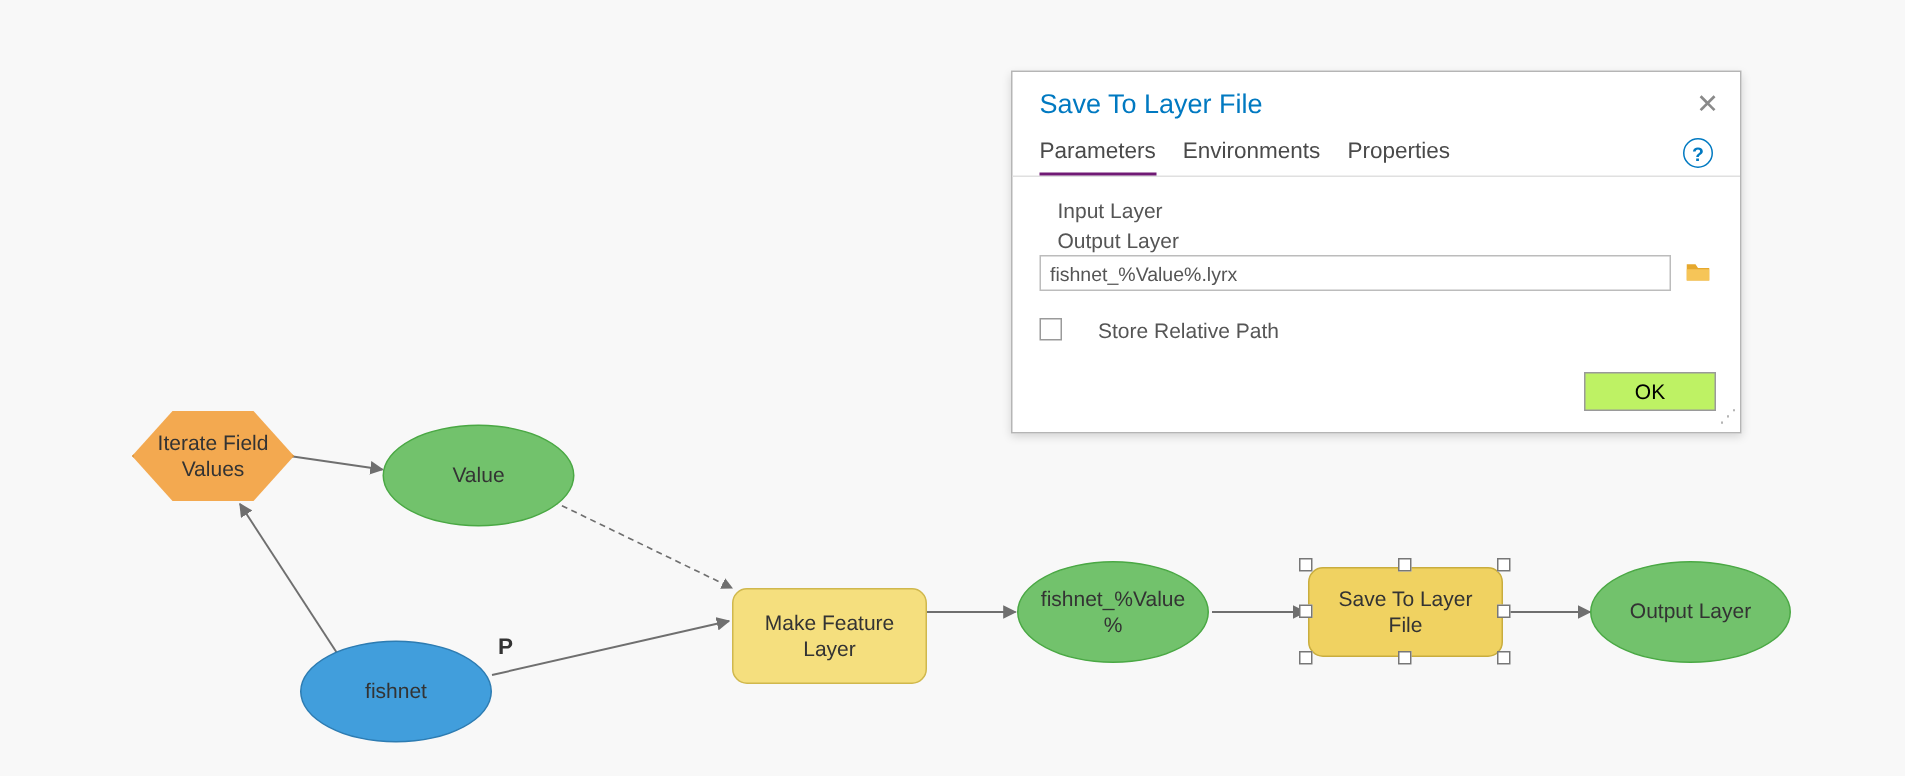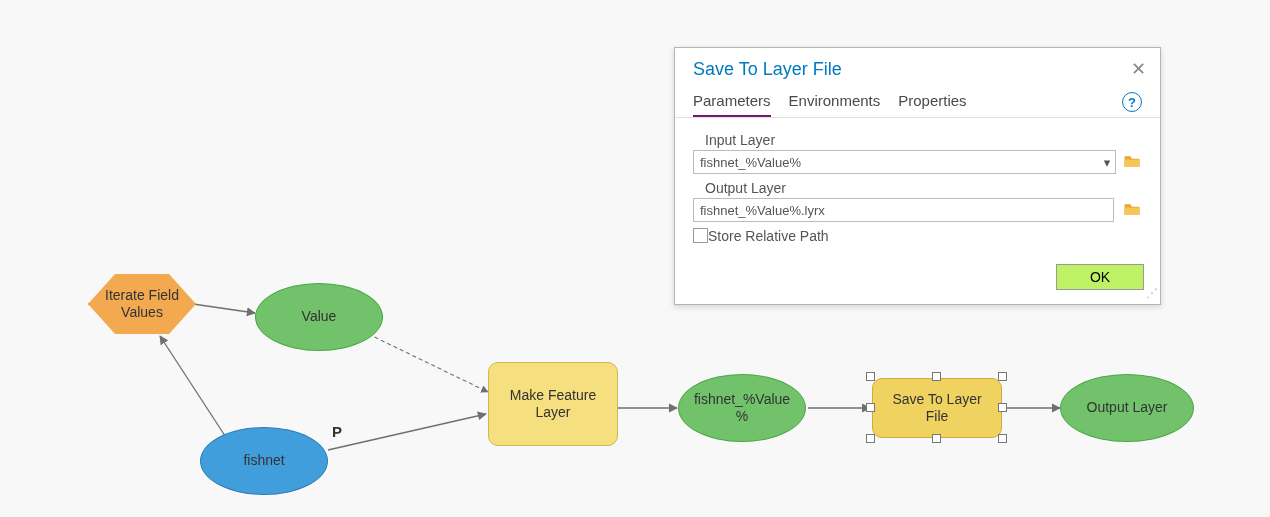--- a/index.html
+++ b/index.html
@@ -22,21 +22,21 @@
 .tab{padding-bottom:6px;cursor:pointer}
 .tab.active{font-weight:400;border-bottom:2px solid #701a75}
 .help-icon{margin-left:auto;color:#0079c1;border:1.5px solid #0079c1;border-radius:50%;width:18px;height:18px;display:flex;align-items:center;justify-content:center;font-size:13px;font-weight:600}
 .divider{height:1px;background:#e0e0e0;margin:0 0 0 0}
 .form{padding:10px 18px 4px 18px}
 .field-label{color:#555;font-size:14px;margin:4px 0 2px 12px}
 .field-row{display:flex;align-items:center;gap:8px;margin-bottom:6px}
 .text-input{flex:1;height:24px;border:1px solid #bcbcbc;padding:0 6px;font-size:13px;color:#555;box-sizing:border-box;background:#fff}
 .dropdown-btn{width:14px;height:24px;display:flex;align-items:center;justify-content:center;color:#555;cursor:pointer;margin-left:-24px;pointer-events:none}
 .folder-icon{width:20px;height:20px;cursor:pointer;color:#e6a82d}
-.check-row{display:flex;align-items:flex-start;gap:0;margin-top:6px}
+.check-row{display:flex;align-items:flex-start;gap:24px;margin-top:18px}
 .checkbox{width:15px;height:15px;border:1px solid #9a9a9a;background:#fff;box-sizing:border-box}
 .button-row{display:flex;justify-content:flex-end;padding:16px 16px 14px 16px}
 .ok-button{min-width:88px;height:26px;border:1px solid #9a9a9a;background:#bef264;font-size:14px;cursor:pointer}
 .resize-grip{position:absolute;right:2px;bottom:2px;width:12px;height:12px;color:#b0b0b0;font-size:12px;line-height:6px;letter-spacing:1px}
 svg.conn{position:absolute;overflow:visible;pointer-events:none}
 </style>
 </head>
 <body>
 
 <div class="canvas">
@@ -71,21 +71,21 @@
   <div class="node ellipse green" style="left:255px;top:283px;width:128px;height:68px">
     <span>Value</span>
   </div>
 
   <div class="node ellipse blue" style="left:200px;top:427px;width:128px;height:68px">
     <span>fishnet</span>
   </div>
 
   <div class="p-label" style="left:332px;top:423px"><span>P</span></div>
 
-  <div class="node roundrect yellow" style="left:488px;top:362px;width:130px;height:84px">
+  <div class="node roundrect yellow" style="left:488px;top:392px;width:130px;height:64px">
     <span style="white-space:pre-line">Make Feature
 Layer</span>
   </div>
 
   <div class="node ellipse green" style="left:678px;top:374px;width:128px;height:68px">
     <span style="white-space:pre-line">fishnet_%Value
 %</span>
   </div>
 
   <div class="node roundrect sel-yellow" style="left:872px;top:378px;width:130px;height:60px">
@@ -113,28 +113,20 @@
     <div class="tabs">
       <div class="tab active"><span>Parameters</span></div>
       <div class="tab"><span>Environments</span></div>
       <div class="tab"><span>Properties</span></div>
       <div class="help-icon">?</div>
     </div>
     <div class="divider"></div>
 
     <div class="form">
       <div class="field-label">Input Layer</div>
-      <div class="field-row">
-        <input class="text-input" type="text" style="padding-right: 20px;" value="fishnet_%Value%">
-        <span class="dropdown-btn">▾</span>
-        <svg class="folder-icon" viewBox="0 0 24 24">
-            <path fill="#e6a82d" d="M3 5h7l2 3h9v10H3z"></path>
-            <path fill="#f6c558" d="M3 9h18v9H3z"></path>
-          </svg>
-      </div>
 
       <div class="field-label">Output Layer</div>
       <div class="field-row">
         <input class="text-input" type="text" value="fishnet_%Value%.lyrx" style="">
         <svg class="folder-icon" viewBox="0 0 24 24">
             <path fill="#e6a82d" d="M3 5h7l2 3h9v10H3z"></path>
             <path fill="#f6c558" d="M3 9h18v9H3z"></path>
           </svg>
       </div>
 

